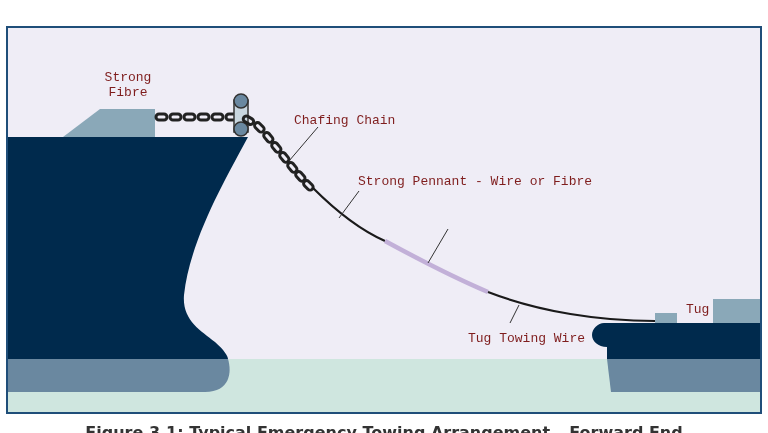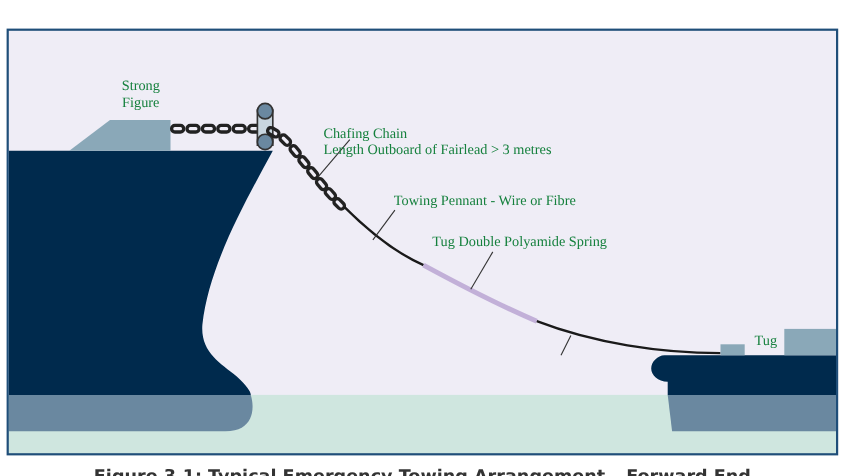--- a/index.html
+++ b/index.html
@@ -1,18 +1,18 @@
 <!DOCTYPE html>
 <html><head>
 <meta charset="utf-8">
 <style>
   html, body { margin:0; padding:0; background:#ffffff; }
   body { width:768px; height:433px; overflow:hidden; position:relative; font-family:"DejaVu Sans", sans-serif; }
   .diagram { position:absolute; left:0; top:0; width:768px; height:433px; }
-  .label { position:absolute; font-family:Liberation Serif, serif; font-size:13px; color:#15803d; line-height:15px; white-space:nowrap; }
+  .label { position:absolute; font-family:Liberation Mono, monospace; font-size:13px; color:#7f1d1d; line-height:15px; white-space:nowrap; }
   .label.center { text-align:center; }
   .caption { position:absolute; left:0; top:423px; width:768px; height:10px; overflow:hidden; }
   .caption span { display:block; text-align:center; font-family:"DejaVu Sans", sans-serif; font-weight:bold; font-size:16px; line-height:20px; color:#333; }
 </style>
 </head>
 <body>
 
 <div class="diagram">
   <svg width="768" height="433" viewBox="0 0 768 433" xmlns="http://www.w3.org/2000/svg">
 
@@ -70,26 +70,25 @@
       <line x1="339" y1="218" x2="359" y2="191"></line>
       <line x1="428" y1="263" x2="448" y2="229"></line>
       <line x1="510" y1="323" x2="519" y2="305"></line>
     </g>
 
     <rect x="7" y="27" width="754" height="386" fill="none" stroke="#1f4e79" stroke-width="2"></rect>
   </svg>
 
   <div class="label center" style="left:100px; top:70px; width:56px;">
     <div>Strong</div>
-    <div>Figure</div>
+    <div>Fibre</div>
   </div>
   <div class="label" style="left:294px; top:95px;margin-top:18px;">
     <div>Chafing Chain</div>
-    <div>Length Outboard of Fairlead &gt; 3 metres</div>
   </div>
-  <div class="label" style="left:358px; top:174px;">Towing Pennant - Wire or Fibre</div>
-  <div class="label" style="left:393px; top:212px;">Tug Double Polyamide Spring</div>
+  <div class="label" style="left:358px; top:174px;">Strong Pennant - Wire or Fibre</div>
+  <div class="label" style="left:468px; top:331px;">Tug Towing Wire</div>
   <div class="label" style="left:686px; top:302px;">Tug</div>
 
   <div class="caption">
     <span>Figure 3.1: Typical Emergency Towing Arrangement – Forward End</span>
   </div>
 </div>
 
 </body></html>

